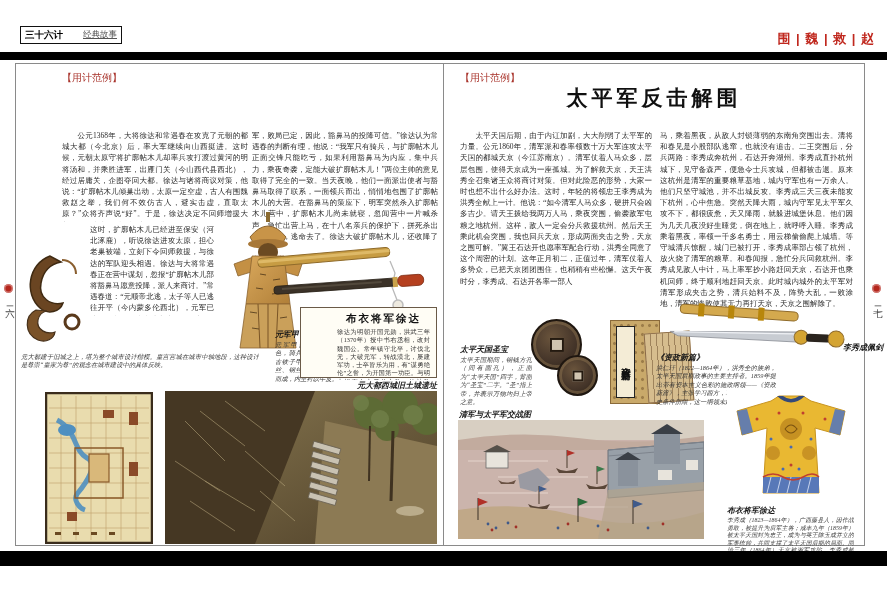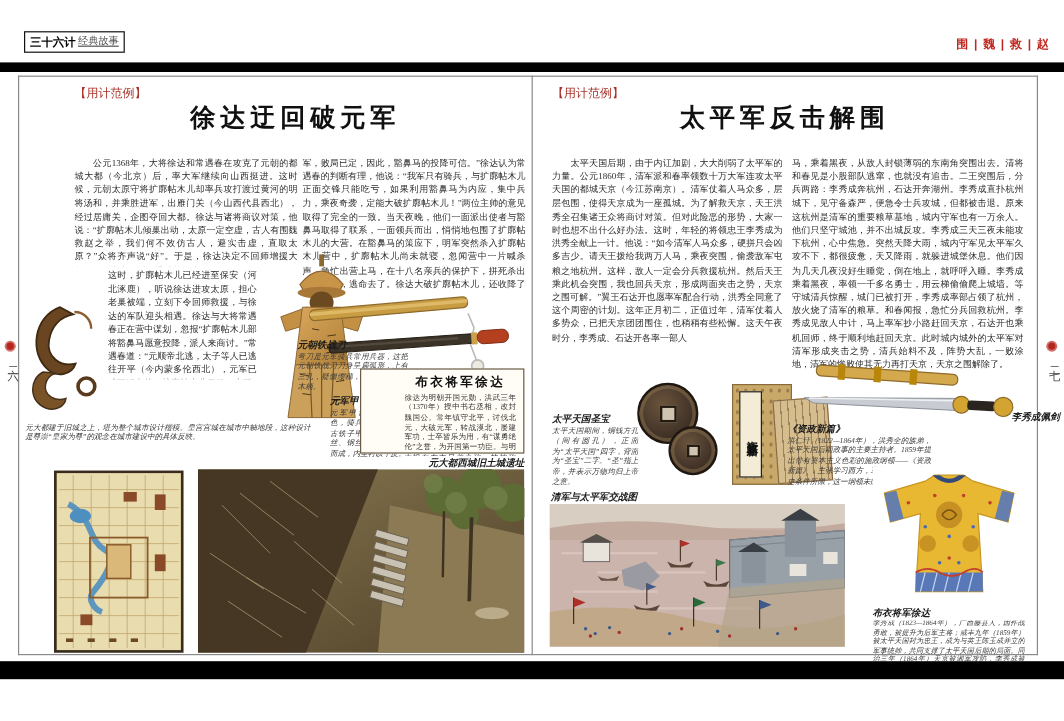--- a/index.html
+++ b/index.html
@@ -1,23 +1,23 @@
 <!DOCTYPE html>
 <html><head>
 <meta charset="utf-8">
 <style>
   html,body{margin:0;padding:0;background:#e8e8e8;}
   #stage{position:relative;width:887px;height:601px;background:#ffffff;overflow:hidden;
          font-family:"Liberation Serif","DejaVu Serif",serif;color:#222;}
   .abs{position:absolute;}
   
-  .logo{left:20px;top:26px;height:16px;padding:0 4px;border:1px solid #111;display:flex;align-items:center;gap:2px;background:#fff;}
+  .logo{left:20px;top:26px;height:16px;padding:0 4px;border:1px solid #111;display:flex;align-items:center;gap:20px;background:#fff;}
   .logo .b{font-family:"Liberation Sans","DejaVu Sans",sans-serif;font-weight:bold;font-size:9.5px;color:#000;}
   .logo .r{font-size:8.5px;color:#555;text-decoration:underline;}
-  .stratagem{right:12px;top:30px;color:#c0281e;font-weight:bold;font-size:10px;letter-spacing:1px;
+  .stratagem{right:12px;top:30px;color:#c0281e;font-weight:bold;font-size:13px;letter-spacing:1px;
              font-family:"Liberation Sans","DejaVu Sans",sans-serif;}
   .bar-top{left:0;top:52px;width:887px;height:8px;background:#000;}
   .bar-bottom{left:0;top:551px;width:887px;height:15px;background:#000;}
   .rule{background:#8a8a8a;}
   
   .seal{width:9px;height:9px;border-radius:50%;background:#b5271d;box-shadow:inset 0 0 0 1.5px rgba(255,255,255,.35);}
   .pagenum{writing-mode:vertical-rl;font-size:9.5px;color:#444;letter-spacing:3px;}
   
   .seclabel{font-size:10px;font-weight:normal;color:#a8322a;font-family:"Liberation Sans","DejaVu Sans",sans-serif;}
   .ptitle{text-align:center;font-size:21px;font-weight:bold;letter-spacing:4px;color:#101010;
@@ -63,21 +63,20 @@
   <div class="abs rule" style="left:15px;top:63px;width:1px;height:483px;"></div>
   <div class="abs rule" style="left:864px;top:63px;width:1px;height:483px;"></div>
   <div class="abs rule" style="left:443px;top:63px;width:1px;height:483px;"></div>
 
   <div class="abs seal" style="left:4px;top:284px;"></div>
   <div class="abs pagenum" style="left:3px;top:298px;">二六</div>
   <div class="abs seal" style="left:872px;top:284px;"></div>
   <div class="abs pagenum" style="left:871px;top:298px;">二七</div>
 
   <div class="abs seclabel" style="left:62px;top:71px;">【用计范例】</div>
-  <div class="abs ptitle" style="left:55px;top:84px;width:382px;">徐达迂回破元军</div>
 
   <div class="abs body-text" style="left:62px;top:130px;width:186px;height:92px;">　　公元1368年，大将徐达和常遇春在攻克了元朝的都城大都（今北京）后，率大军继续向山西挺进。这时候，元朝太原守将扩廓帖木儿却率兵攻打渡过黄河的明将汤和，并乘胜进军，出雁门关（今山西代县西北），经过居庸关，企图夺回大都。徐达与诸将商议对策，他说：“扩廓帖木儿倾巢出动，太原一定空虚，古人有围魏救赵之举，我们何不效仿古人，避实击虚，直取太原？”众将齐声说“好”。于是，徐达决定不回师增援大都，而是亲率骑兵，迅速扑向太原。</div>
   <div class="abs body-text" style="left:90px;top:224px;width:124px;height:92px;">这时，扩廓帖木儿已经进至保安（河北涿鹿），听说徐达进攻太原，担心老巢被端，立刻下令回师救援，与徐达的军队迎头相遇。徐达与大将常遇春正在营中谋划，忽报“扩廓帖木儿部将豁鼻马愿意投降，派人来商讨。”常遇春道：“元顺帝北逃，太子等人已逃往开平（今内蒙多伦西北），元军已成瓦解之状，扩廓帖木儿只是一支孤</div>
   <div class="abs body-text" style="left:252px;top:130px;width:186px;height:112px;">军，败局已定，因此，豁鼻马的投降可信。”徐达认为常遇春的判断有理，他说：“我军只有骑兵，与扩廓帖木儿正面交锋只能吃亏，如果利用豁鼻马为内应，集中兵力，乘夜奇袭，定能大破扩廓帖木儿！”两位主帅的意见取得了完全的一致。当天夜晚，他们一面派出使者与豁鼻马取得了联系，一面领兵而出，悄悄地包围了扩廓帖木儿的大营。在豁鼻马的策应下，明军突然杀入扩廓帖木儿营中，扩廓帖木儿尚未就寝，忽闻营中一片喊杀声，急忙出营上马，在十八名亲兵的保护下，拼死杀出一条血路，逃命去了。徐达大破扩廓帖木儿，还收降了豁鼻马的四万精兵，乘势直捣太原。太原守军又闻扩廓帖木儿已经逃走，于是弃下城池，一个个落荒而逃，徐达不费吹灰之力就占领了太原。</div>
 
   <svg class="abs" style="left:16px;top:250px;" width="72" height="96" viewBox="0 0 72 96">
     <path d="M34,6 C12,14 8,44 24,58 C32,65 44,62 47,53 C35,56 22,48 25,33 C27,22 34,14 45,12 Z" fill="#6a4522" stroke="#3f2a12" stroke-width="1.5"></path>
     <path d="M20,60 C8,66 8,84 22,90 C30,93 38,89 39,82 C31,85 20,80 22,70 C23,65 26,62 31,61 Z" fill="#7a5228" stroke="#46301a" stroke-width="1.2"></path>
     <circle cx="56" cy="72" r="7" fill="none" stroke="#5a3a1c" stroke-width="3"></circle>
     <path d="M46,10 C54,10 60,16 60,24" fill="none" stroke="#8a5f30" stroke-width="2"></path>
@@ -131,24 +130,20 @@
 
   <div class="abs" style="left:21px;top:353px;width:238px;">
     <div class="cap-desc" style="height:28px;">元大都建于旧城之上，堪为整个城市设计楷模。皇宫宫城在城市中轴地段，这种设计是尊崇“皇家为尊”的观念在城市建设中的具体反映。</div>
   </div>
 
   <div class="abs" style="left:231px;top:329px;width:68px;margin-left:44px;">
     <div class="cap-title">元军甲胄</div>
     <div class="cap-desc" style="height:46px;">元军甲胄制作极具特色，骑兵多穿网甲（蒙古铁子甲），它是用铜丝、钢丝将铁甲片连缀而成，内里衬以牛皮。</div>
   </div>
 
-  <div class="abs" style="left:248px;top:282px;width:92px;">
-    <div class="cap-title">元朝铁战刀</div>
-    <div class="cap-desc" style="height:34px;">弯刀是元军骑兵常用兵器，这把元朝铁战刀刀身呈扁弧形，上有三孔，疑缀缨穗，柄上原装有长木柄。</div>
-  </div>
 
   <div class="abs xubox" style="left:300px;top:307px;width:137px;height:71px;padding-left:36px;">
     <div class="t">布衣将军徐达</div>
     <div class="x" style="height:52px;">徐达为明朝开国元勋，洪武三年（1370年）授中书右丞相，改封魏国公。常年镇守北平，讨伐北元，大破元军，转战漠北，屡建军功，士卒皆乐为用，有“谋勇绝伦”之誉，为开国第一功臣。与明太祖有布衣兄弟之称，故被称作“布衣将军”。</div>
   </div>
 
   <div class="abs cap-title cap-right" style="left:320px;top:380px;width:117px;">元大都西城旧土城遗址</div>
 
   <svg class="abs" style="left:45px;top:392px;" width="108" height="152" viewBox="0 0 108 152">
     <rect x="1" y="1" width="106" height="150" fill="#e9dcae" stroke="#3a2c1c" stroke-width="2.5"></rect>

